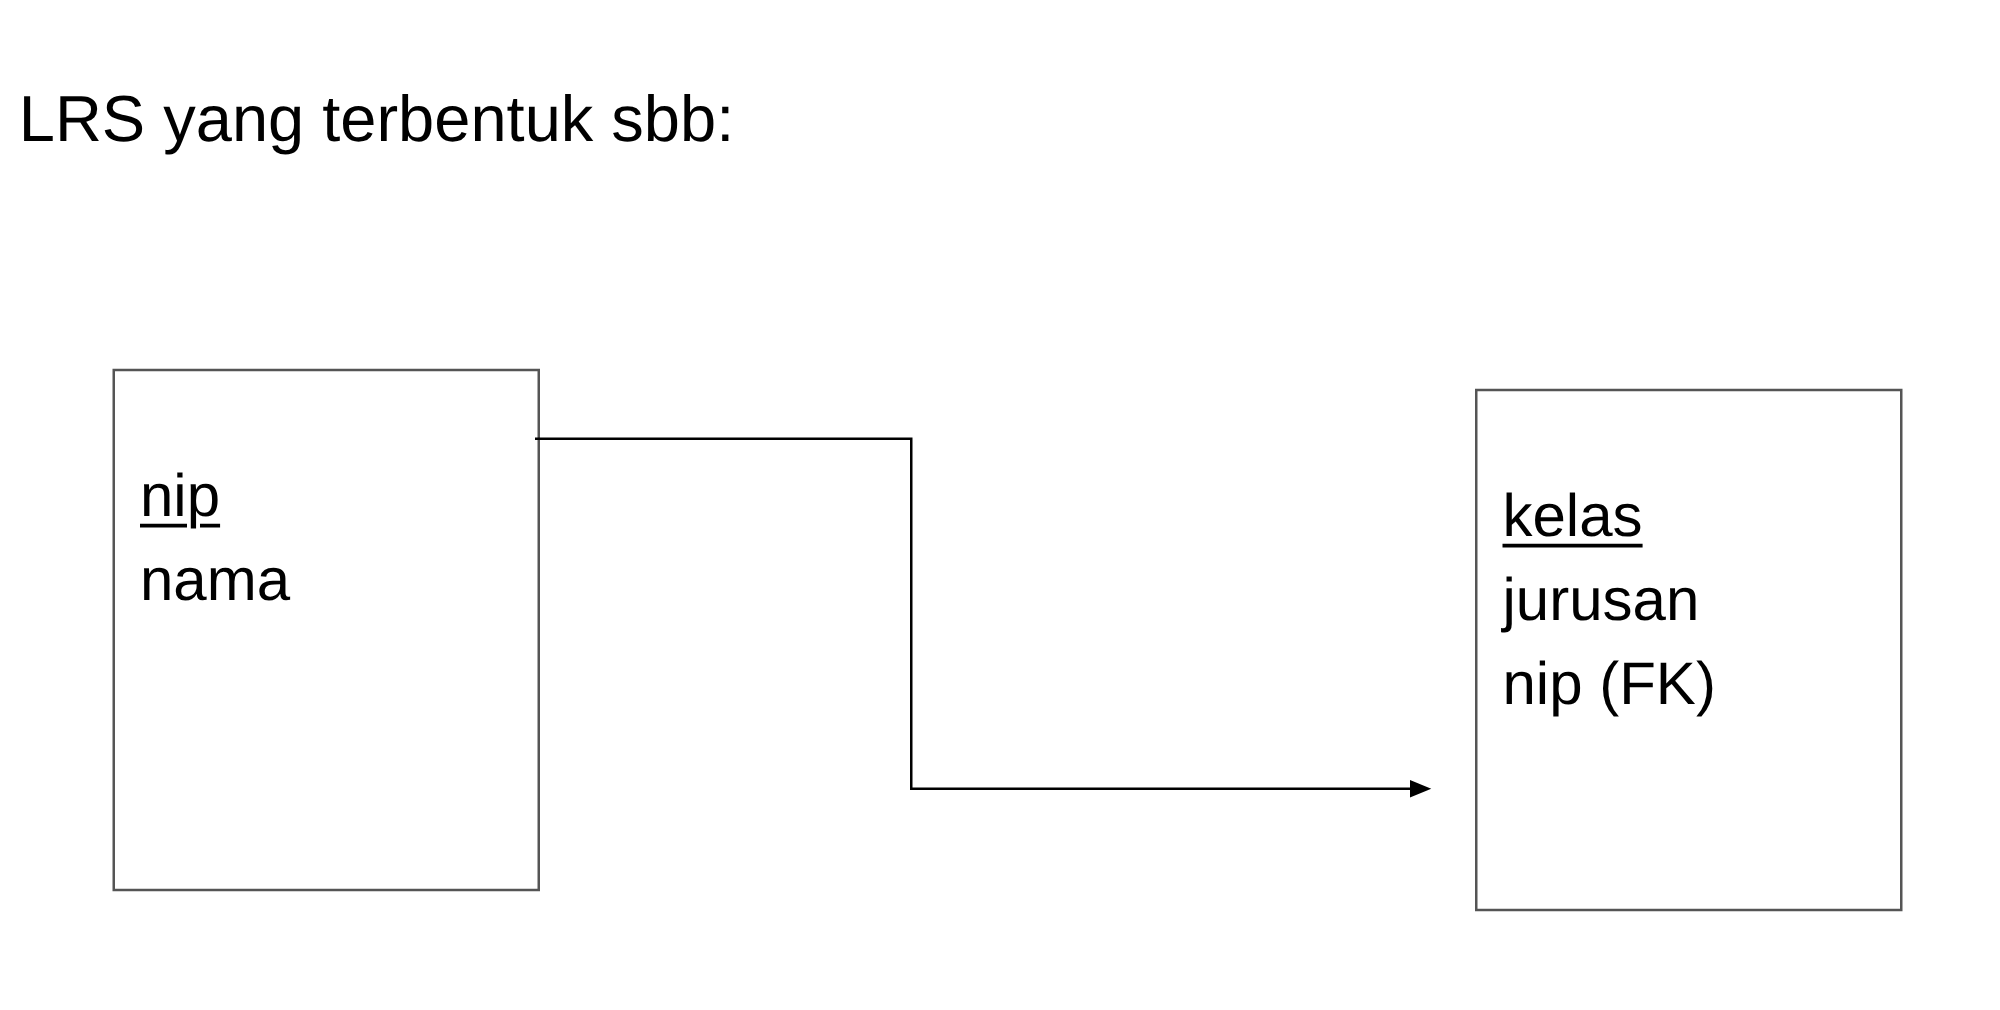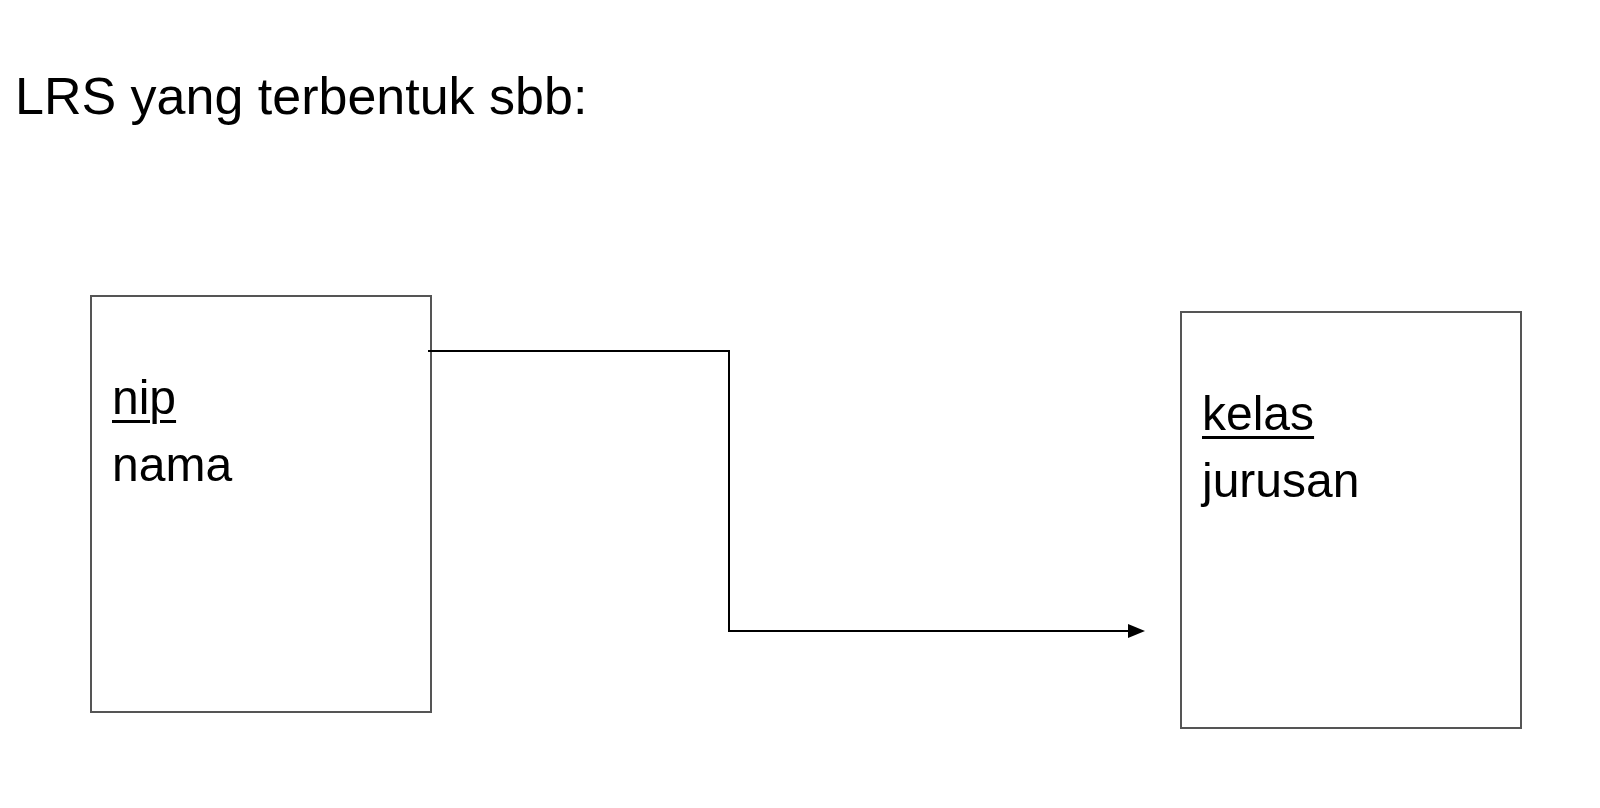--- a/index.html
+++ b/index.html
@@ -24,19 +24,20 @@
   <div class="attrs">
     <span class="attr pk">nip</span>
     <span class="attr">nama</span>
   </div>
 </div>
 
 <div class="entity entity-b">
   <div class="attrs">
     <span class="attr pk">kelas</span>
     <span class="attr">jurusan</span>
+    <span class="attr">nip (FK)</span>
   </div>
 </div>
 
 <svg class="rel" width="1600" height="808">
   <polyline points="428,351 729,351 729,631 1132,631" fill="none" stroke="#000" stroke-width="2"></polyline>
   <polygon points="1145,631 1128,624 1128,638" fill="#000"></polygon>
 </svg>
 
 </body></html>

